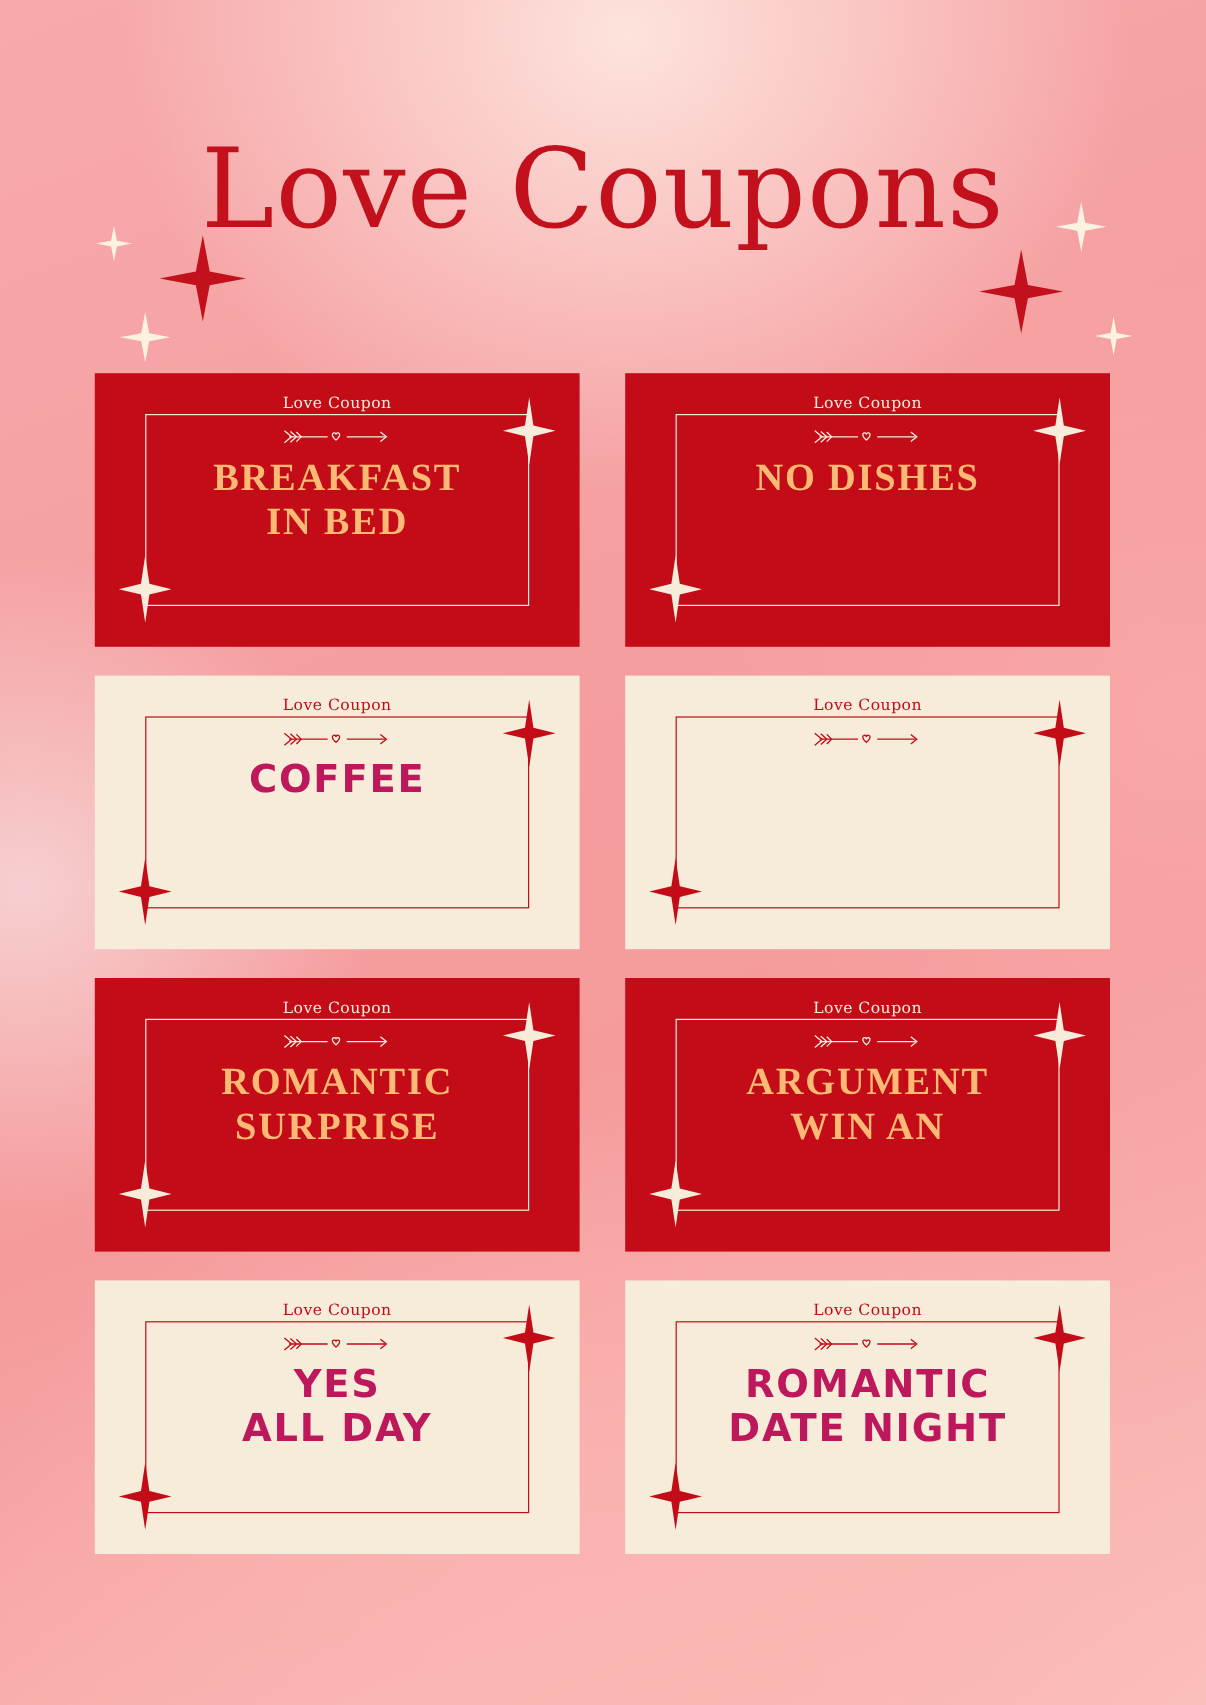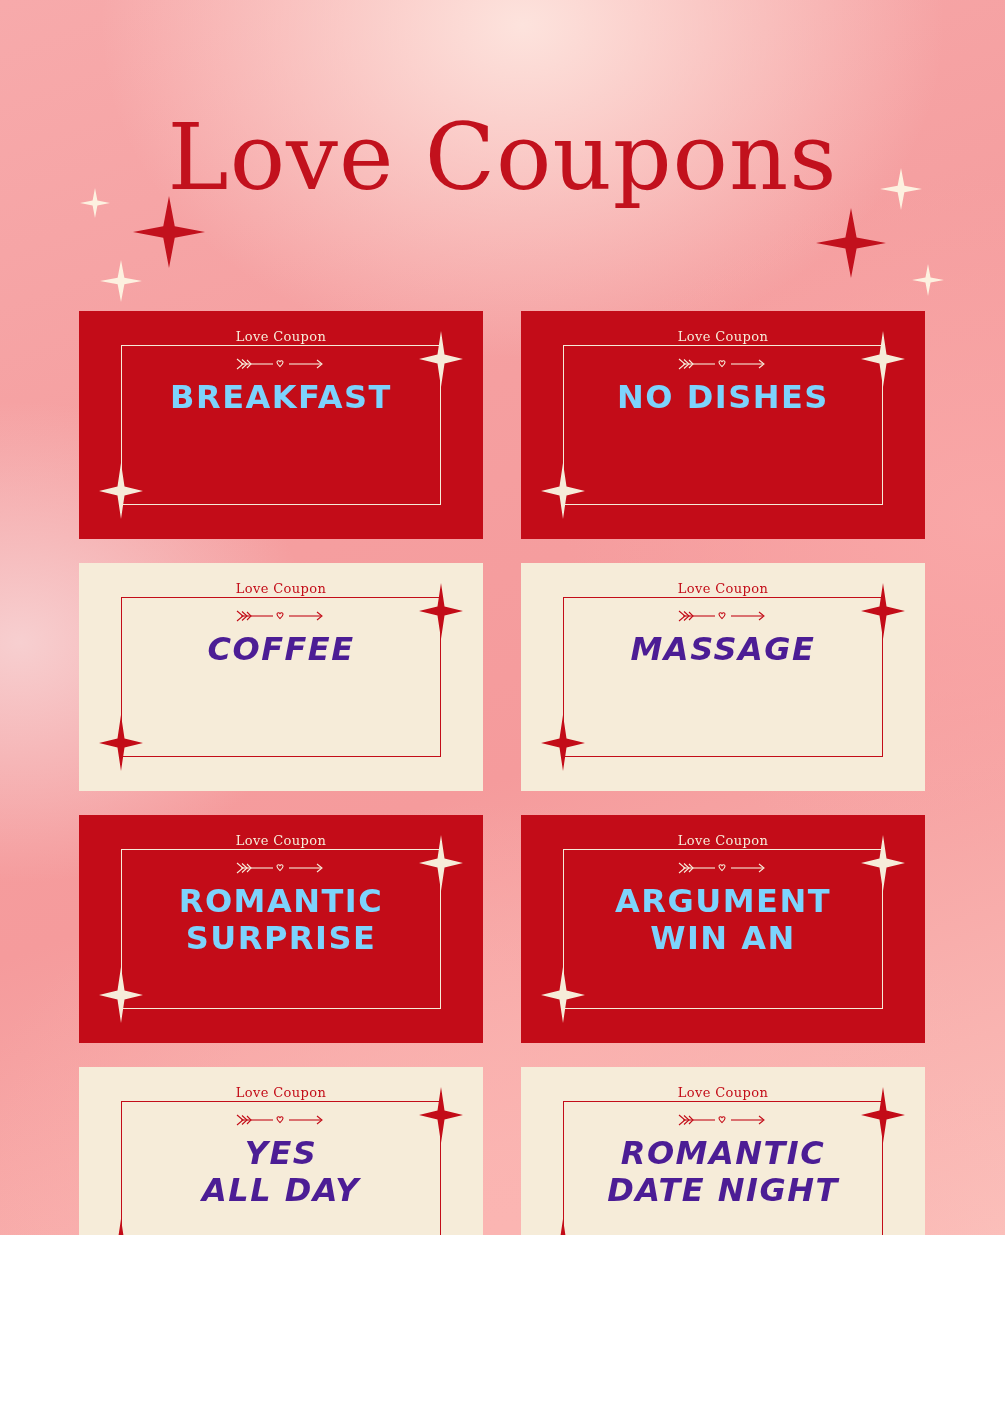--- a/index.html
+++ b/index.html
@@ -9,21 +9,21 @@
   body {
     width: 1005px;
     height: 1421px;
     font-family: "Liberation Sans", sans-serif;
     overflow: hidden;
   }
 
   .page {
     position: relative;
     width: 1005px;
-    height: 1235px;
+    height: 1421px;
     background:
       radial-gradient(ellipse 70% 45% at 52% 2%, #fde3dd 0%, rgba(253,227,221,0) 60%),
       radial-gradient(ellipse 45% 30% at 2% 52%, #f7cfd0 0%, rgba(247,207,208,0) 65%),
       radial-gradient(ellipse 60% 40% at 98% 42%, #f9a7a7 0%, rgba(249,167,167,0) 70%),
       radial-gradient(ellipse 80% 50% at 50% 100%, #fbb5b2 0%, rgba(251,181,178,0) 70%),
       linear-gradient(160deg, #f7aaab 0%, #f59fa0 35%, #f59b9c 60%, #fbc0bb 100%);
     overflow: hidden;
   }
 
   
@@ -127,22 +127,22 @@
     top: 68px;
     width: 100%;
     text-align: center;
     font-family: "DejaVu Sans", sans-serif;
     font-size: 32px;
     font-weight: 700;
     letter-spacing: 1.5px;
     line-height: 37px;
     text-transform: uppercase;
   }
-  .coupon.dark  .coupon-title { color: #7dd3fc; }
-  .coupon.light .coupon-title { color: #4c1d95; font-style: italic; }
+  .coupon.dark  .coupon-title { color: #fdba74; font-family: Liberation Serif, serif; }
+  .coupon.light .coupon-title { color: #be185d; }
 
   .star-tr { position: absolute; right: 20px; top: 20px; width: 44px; height: 56px; }
   .star-bl { position: absolute; left: 20px;  bottom: 20px; width: 44px; height: 56px; }
   .coupon.dark  .star-tr, .coupon.dark  .star-bl { color: #f6ecd9; }
   .coupon.light .star-tr, .coupon.light .star-bl { color: #c30c18; }
 </style>
 </head>
 <body>
 
 <div class="page">
@@ -171,20 +171,21 @@
               <path d="M4 2 L10 7 L4 12"></path>
               <path d="M9 2.5 L14 7 L9 11.5"></path>
               <path d="M14 3 L18 7 L14 11"></path>
               <path d="M84 3 L89 7 L84 11"></path>
               <path d="M44 5.2 C44 3.6 46 3.2 47 4.6 C48 3.2 50 3.6 50 5.2 C50 7 47 9.6 47 9.6 C47 9.6 44 7 44 5.2 Z"></path>
             </g>
           </svg>
         </div>
         <div class="coupon-title">
           <div>BREAKFAST</div>
+          <div>IN BED</div>
         </div>
         <div class="star star-tr"></div>
         <div class="star star-bl"></div>
       </div>
 
       <div class="coupon dark">
         <div class="inner-frame"></div>
         <div class="label">Love Coupon</div>
         <div class="divider">
           <svg width="96" height="14" viewBox="0 0 96 14">
@@ -241,21 +242,20 @@
               <line x1="56" y1="7" x2="88" y2="7"></line>
               <path d="M4 2 L10 7 L4 12"></path>
               <path d="M9 2.5 L14 7 L9 11.5"></path>
               <path d="M14 3 L18 7 L14 11"></path>
               <path d="M84 3 L89 7 L84 11"></path>
               <path d="M44 5.2 C44 3.6 46 3.2 47 4.6 C48 3.2 50 3.6 50 5.2 C50 7 47 9.6 47 9.6 C47 9.6 44 7 44 5.2 Z"></path>
             </g>
           </svg>
         </div>
         <div class="coupon-title">
-          <div>MASSAGE</div>
         </div>
         <div class="star star-tr"></div>
         <div class="star star-bl"></div>
       </div>
     </div>
 
     <div class="row">
       <div class="coupon dark">
         <div class="inner-frame"></div>
         <div class="label">Love Coupon</div>

